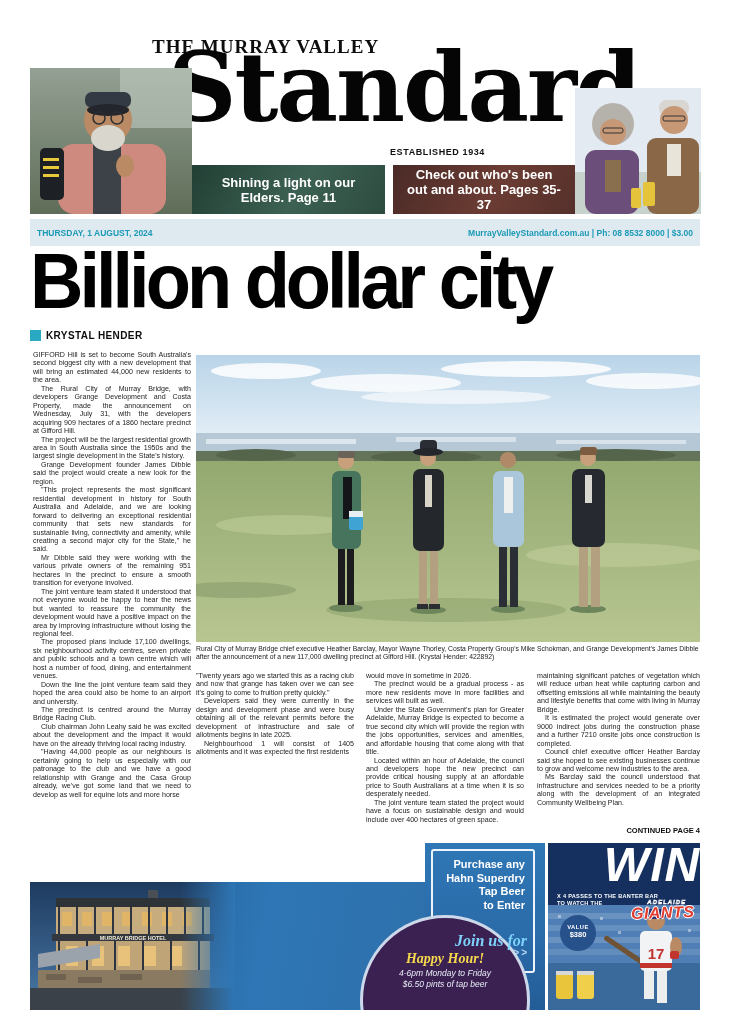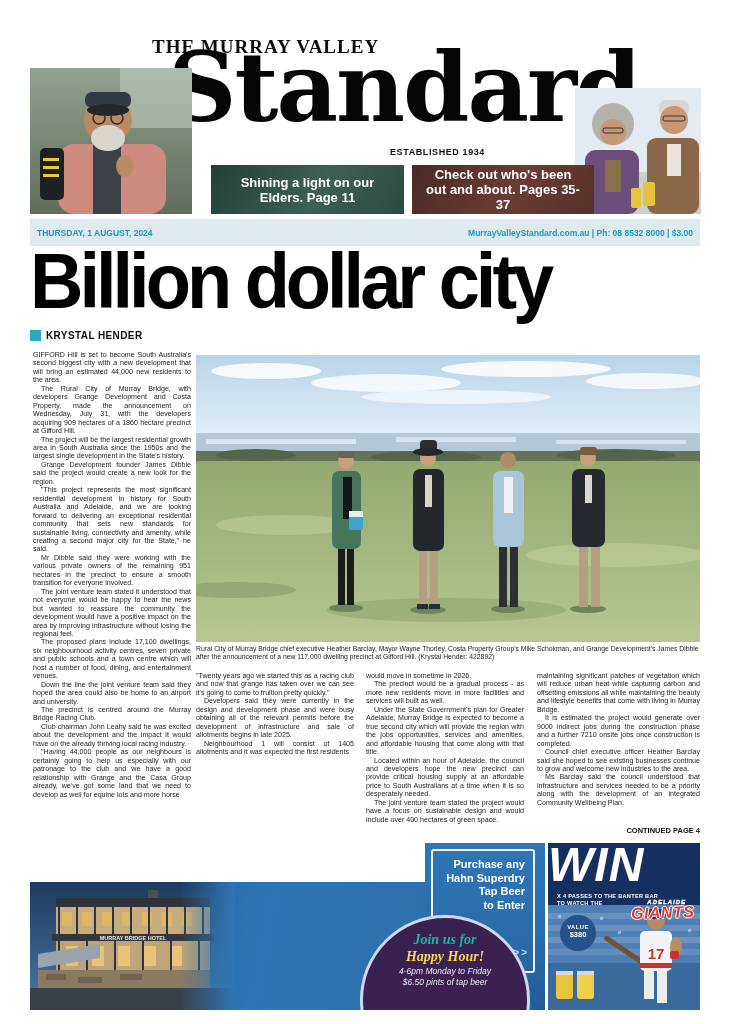--- a/index.html
+++ b/index.html
@@ -13,21 +13,21 @@
   .mast-title { left:168px; top:40px; font-family:"DejaVu Serif", serif; font-weight:bold;
             font-size:95px; line-height:96px; letter-spacing:-2px; color:#050505; }
   .established { left:390px; top:147px; width:170px; text-align:left; font-weight:bold;
             font-size:9px; letter-spacing:0.6px; color:#111; }
 
   .photo-left { left:30px; top:68px; width:162px; height:146px; overflow:hidden; }
   .photo-right { left:575px; top:88px; width:126px; height:126px; overflow:hidden; }
 
   .teaser { height:49px; top:165px; color:#fff; font-weight:bold; font-size:13px;
             line-height:15px; display:flex; align-items:center; justify-content:center;
-            text-align:center; box-sizing:border-box; padding:8px 14px;margin-left:19px; }
+            text-align:center; box-sizing:border-box; padding:8px 14px; }
   .teaser-left  { left:192px; width:193px; background:linear-gradient(120deg,#223f34 0%,#3c6153 55%,#2c4b3e 100%); }
   .teaser-right { left:393px; width:182px; background:linear-gradient(120deg,#4a2a27 0%,#6b3c33 55%,#55302b 100%); }
 
   .datebar { left:30px; top:219px; width:670px; height:27px; background:#dfe9f0;
              display:flex; justify-content:space-between; align-items:center;
              padding:0 7px; box-sizing:border-box; font-size:8.5px; font-weight:bold;
              color:#1b9ab6; }
 
   
   .headline { left:30px; top:239px; width:680px; font-weight:800; font-size:74px;
@@ -74,30 +74,30 @@
                border:2px solid #ecf3fa; border-radius:3px; box-sizing:border-box;
                padding:7px 8px 0 0; }
   .promo-box p { margin:0; text-align:right; color:#fff; font-weight:bold;
                  font-size:11px; line-height:13.5px; }
   .promo-arrows { position:absolute; right:16px; top:104px; color:#bcd9f2; font-weight:bold;
                   font-size:10px; letter-spacing:2px; }
 
   .happy-circle { position:absolute; left:330px; top:72px; width:170px; height:170px;
                   border-radius:50%; background:#3b2052; border:3px solid #cdd9ea;
                   box-sizing:border-box; text-align:center; padding-top:13px; }
-  .hh1 { font-family:"Liberation Serif", serif; color:#14b8a6; font-weight:bold; font-style:italic; font-size:14px; }
+  .hh1 { font-family:"Liberation Serif", serif; color:#7dd3fc; font-weight:bold; font-style:italic; font-size:16px;text-align:right; }
   .hh2 { font-family:"Liberation Serif", serif; color:#f7d94d; font-weight:bold; font-style:italic; font-size:14px; }
   .hh3, .hh4 { color:#e9eef6; font-style:italic; font-size:8.5px; line-height:10px; }
   .happy-circle div { margin:1px 0; }
 
   .win-panel { position:absolute; left:518px; top:0; width:152px; height:167px;
                background:#15305f; }
-  .win-title { position:absolute; left:0; top:-6px; width:152px; 
+  .win-title { position:absolute; left:0; top:-6px; width:152px; text-align:center;
                color:#ffffff; font-weight:800; font-style:italic; font-size:48px;
-               letter-spacing:1px; }
+               letter-spacing:1px;padding-left:28px; }
   .win-sub { position:absolute; left:9px; top:50px; color:#fff; font-weight:bold;
              font-size:5.6px; line-height:7px; letter-spacing:0.3px; }
   .win-photo { position:absolute; left:0; top:62px; width:152px; height:105px; }
   .giants-kicker { position:absolute; right:14px; top:56px; color:transparent;
                    -webkit-text-stroke:0.6px #fff; font-weight:bold; font-style:italic;
                    font-size:6px; letter-spacing:1px; }
   .giants { position:absolute; right:6px; top:61px; color:#e03c30; font-weight:800;
             font-style:italic; font-size:16px; letter-spacing:0.5px; transform:rotate(-2deg);
             text-shadow:-1px 0 #fff, 1px 0 #fff, 0 -1px #fff, 0 1px #fff; }
   .value-circle { position:absolute; left:12px; top:72px; width:36px; height:36px;

